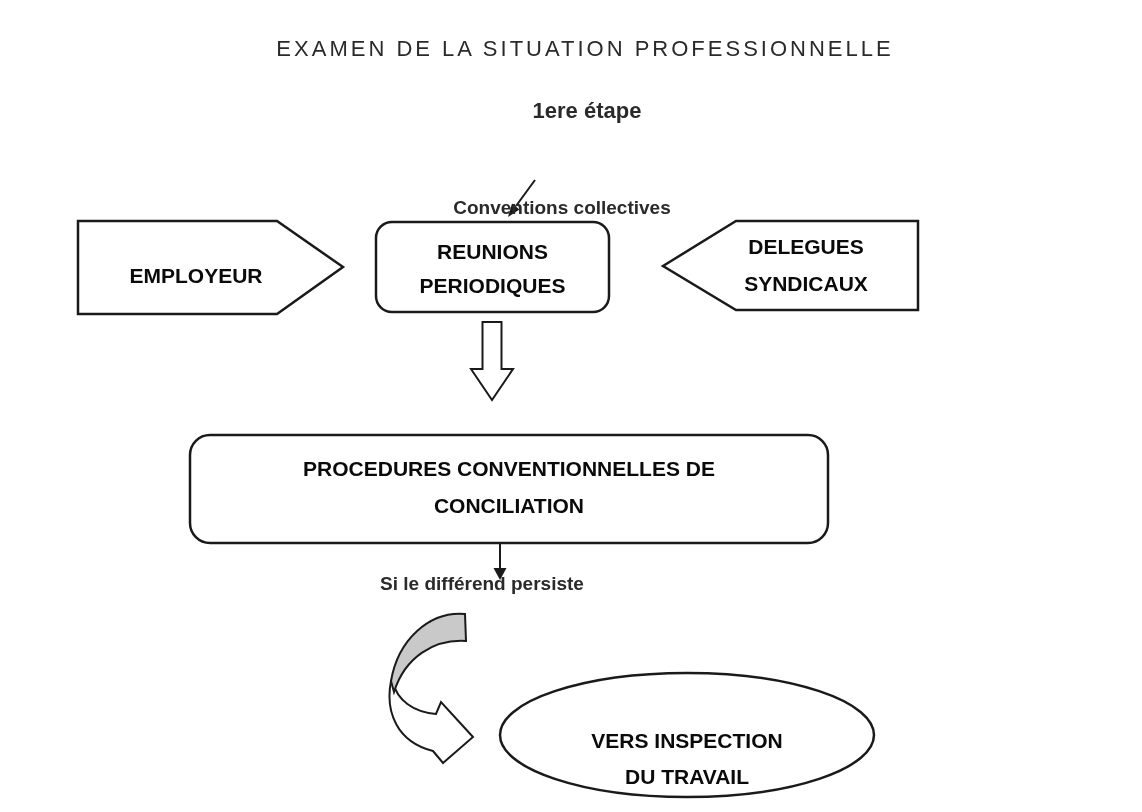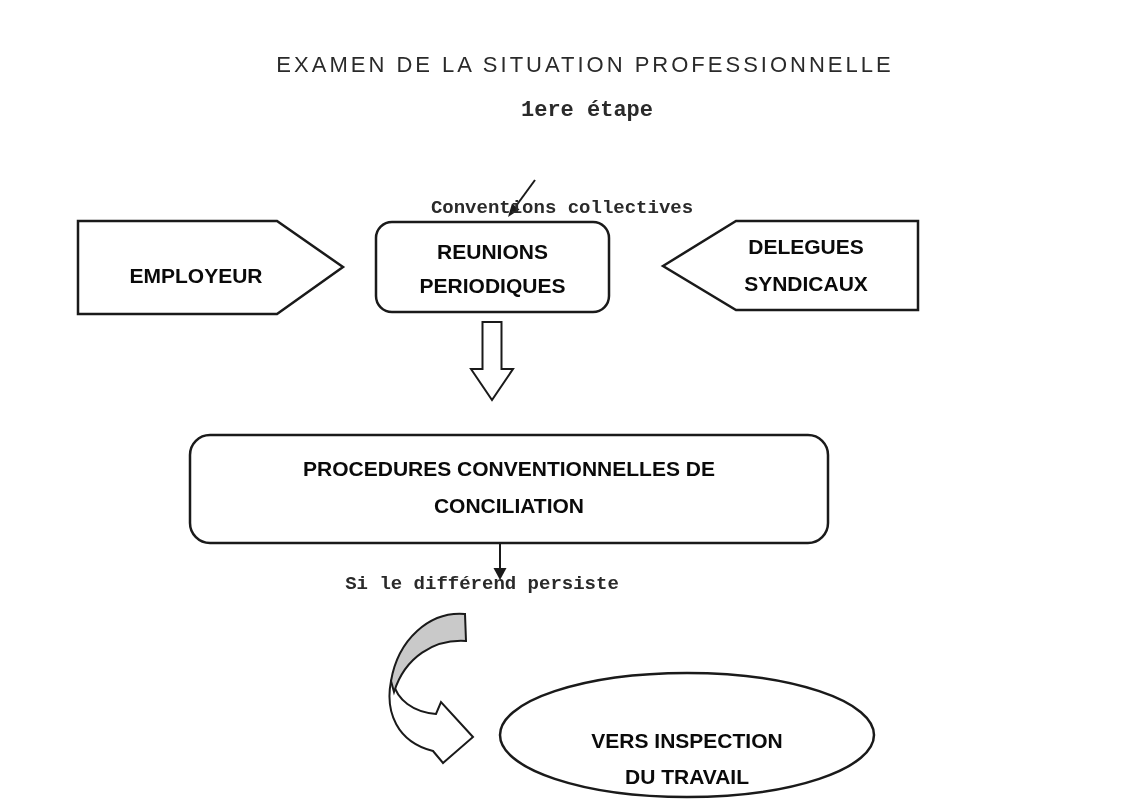--- a/index.html
+++ b/index.html
@@ -6,26 +6,26 @@
   .page {
     position: relative;
     width: 1142px;
     height: 812px;
     background: var(--background, #ffffff);
     font-family: "Liberation Sans", sans-serif;
     overflow: hidden;
   }
   .txt { position: absolute; text-align: center; }
   .hand {
-    font-family: Liberation Mono, monospace;
+    font-family: Liberation Sans, sans-serif;
     color: var(--handwriting-color, #2a2a2a);
     font-weight: 600;
   }
   .title {
-    left: 160px; top: 52px; width: 850px;
+    left: 160px; top: 36px; width: 850px;
     font-size: 22px; font-weight: 400; letter-spacing: 3px;
     color: var(--handwriting-color, #2a2a2a);
   }
   .step { left: 437px; top: 98px; width: 300px; font-size: 22px; }
   .annot { left: 412px; top: 152px; width: 300px; font-size: 19px; margin-top: 45px; }
   .cond  { left: 332px; top: 573px; width: 300px; font-size: 19px; }
   .nodelabel {
     position: absolute; text-align: center;
     font-weight: 700; font-size: 21px;
     color: var(--label-color, #0a0a0a);

